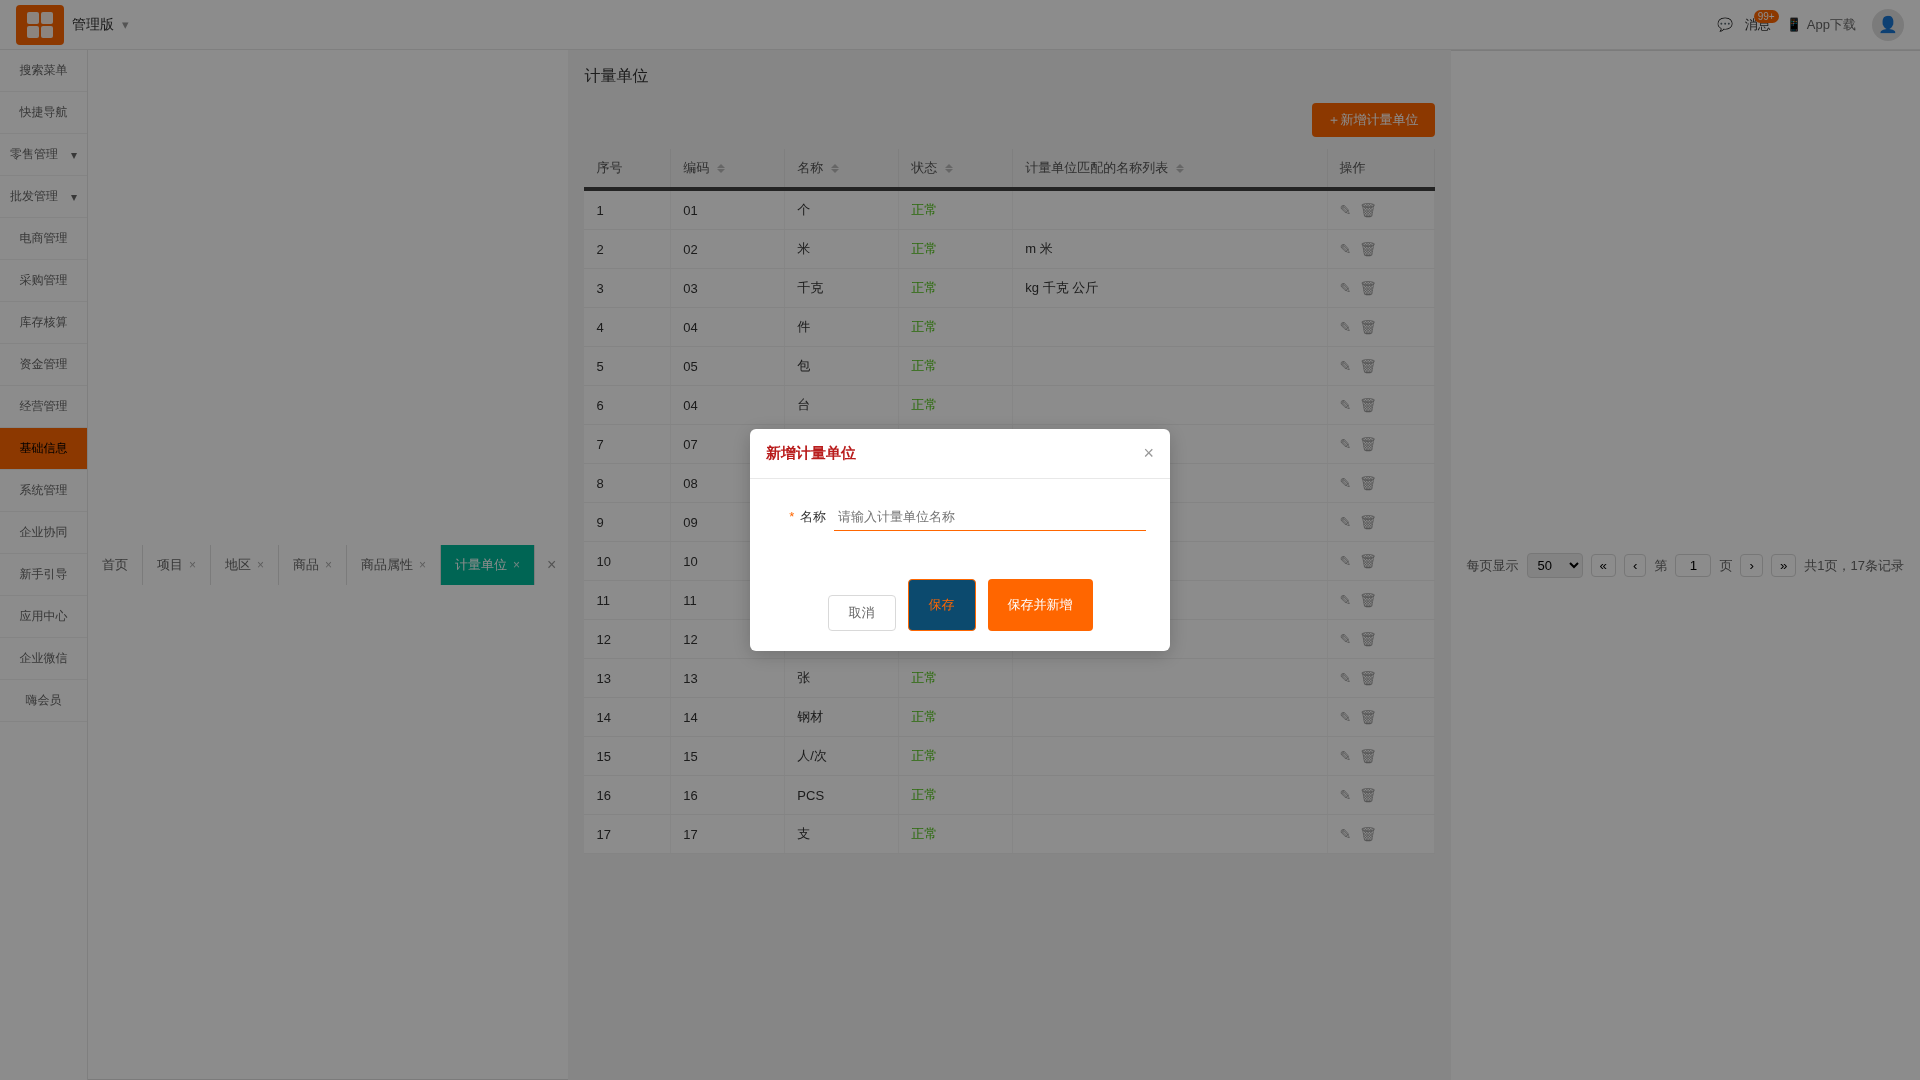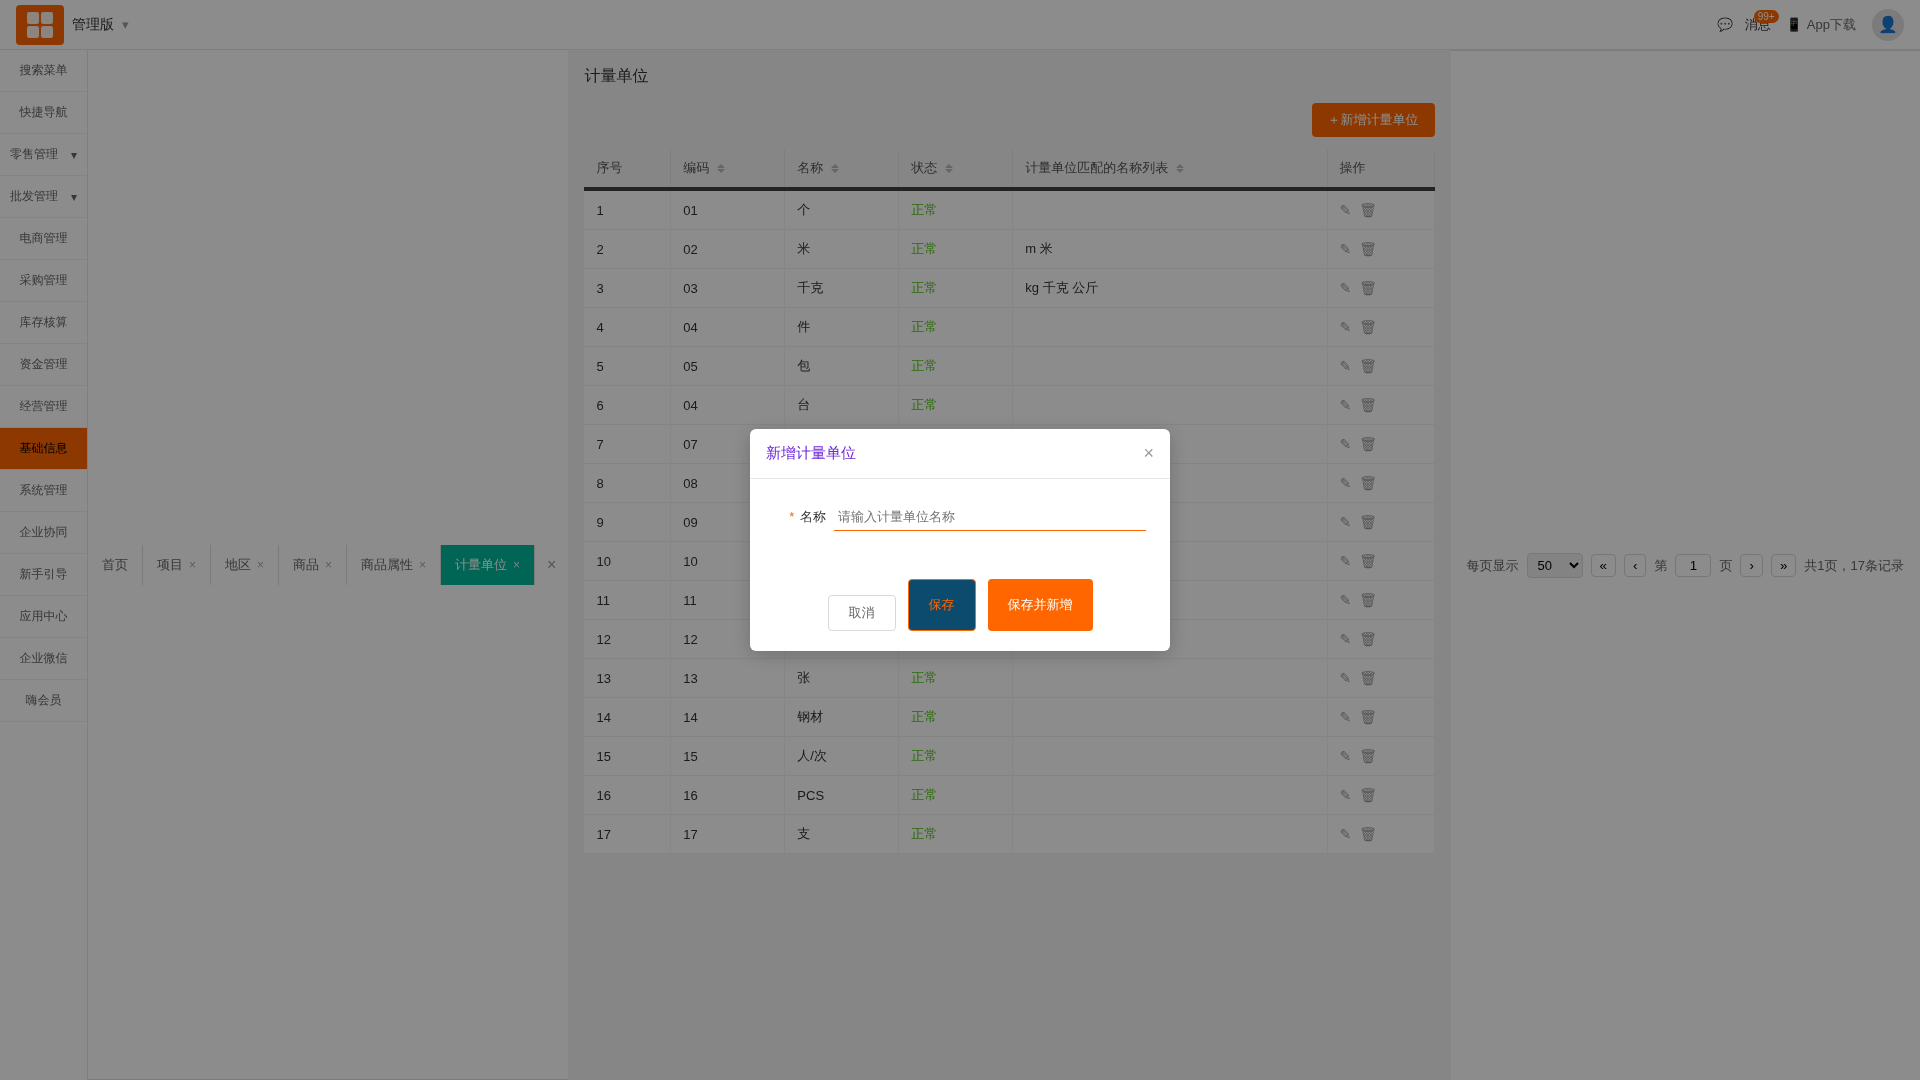--- a/index.html
+++ b/index.html
@@ -60,21 +60,21 @@
     .page-size-select { border: 1px solid #d9d9d9; border-radius: 4px; padding: 3px 6px; font-size: 13px; }
     .page-btn { border: 1px solid #d9d9d9; background: #fff; padding: 3px 8px; cursor: pointer; border-radius: 4px; }
     .page-input { border: 1px solid #d9d9d9; width: 36px; text-align: center; padding: 3px; border-radius: 4px; }
 
     
     .overlay { position: fixed; top: 0; left: 0; right: 0; bottom: 0; background: rgba(0,0,0,0.45); z-index: 1000; display: flex; align-items: center; justify-content: center; }
 
     
     .modal { background: #fff; border-radius: 6px; width: 420px; box-shadow: 0 4px 20px rgba(0,0,0,0.2); }
     .modal-header { display: flex; align-items: center; justify-content: space-between; padding: 14px 16px; border-bottom: 1px solid #e8e8e8; }
-    .modal-title { font-size: 15px; font-weight: 400; color: #6d28d9; }
+    .modal-title { font-size: 15px; font-weight: 700; color: #b91c1c; }
     .modal-close { cursor: pointer; color: #999; font-size: 18px; border: none; background: none; }
     .modal-body { padding: 24px 24px 16px; }
     .form-item { display: flex; align-items: center; margin-bottom: 20px; }
     .form-label { width: 60px; text-align: right; padding-right: 8px; color: #333; font-size: 13px; }
     .form-required { color: #f60; margin-right: 2px; }
     .form-input { flex: 1; border: none; border-bottom: 1px solid #d9d9d9; padding: 6px 4px; font-size: 13px; outline: none; color: #333; }
     .form-input.active-input { border-bottom-color: #f60; }
     .modal-footer { display: flex; justify-content: center; gap: 12px; padding: 12px 24px 20px; }
     .btn-cancel { border: 1px solid #d9d9d9; background: #fff; color: #666; padding: 8px 20px; border-radius: 4px; cursor: pointer; font-size: 13px; margin-top: 16px; }
     .btn-save { border: 1px solid #f60; background: #0c4a6e; color: #f60; padding: 8px 20px; border-radius: 4px; cursor: pointer; font-size: 13px; }

